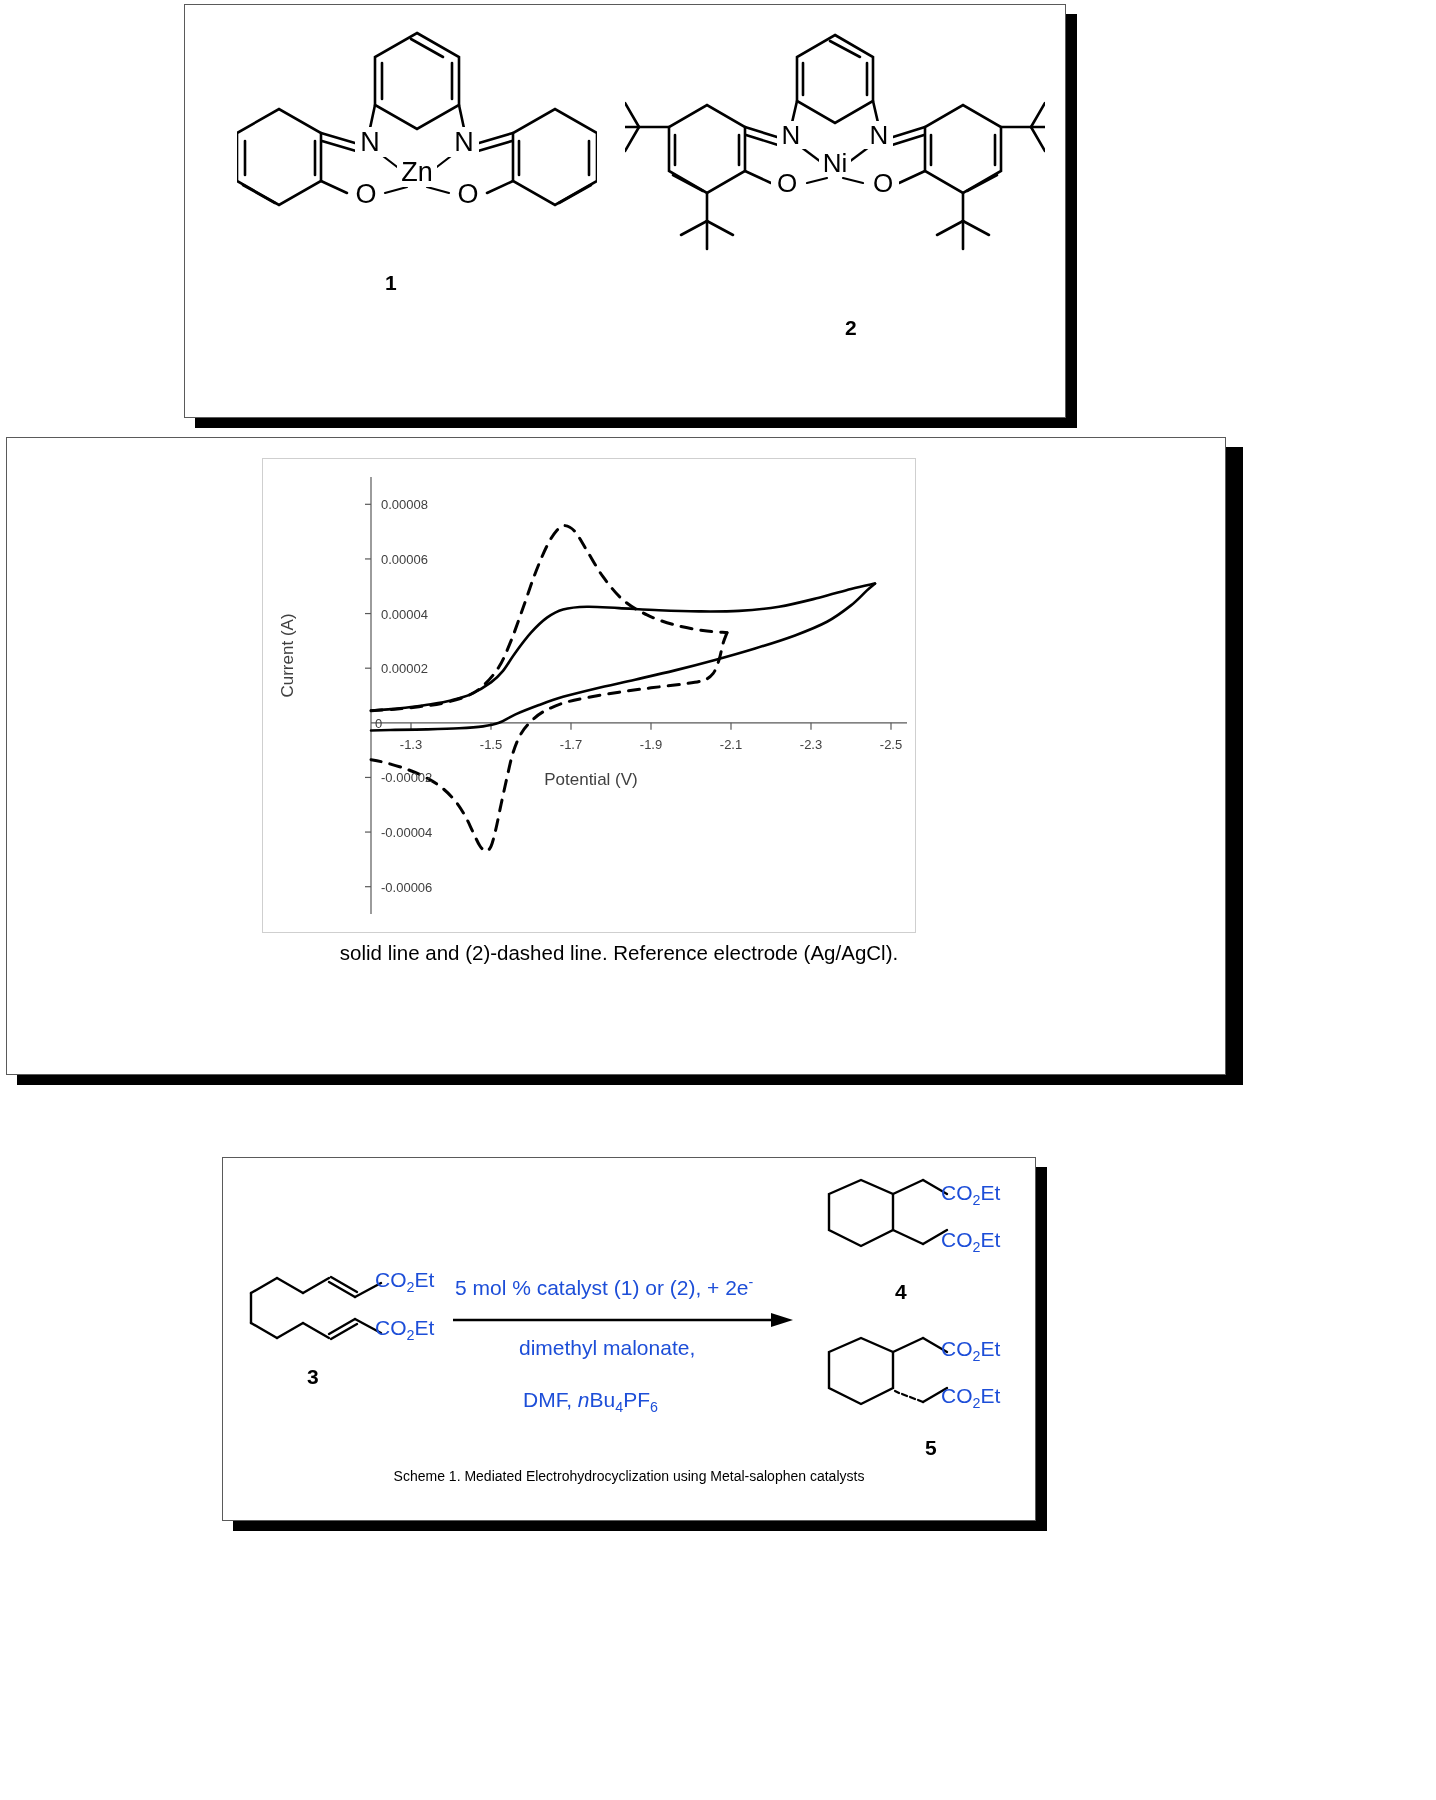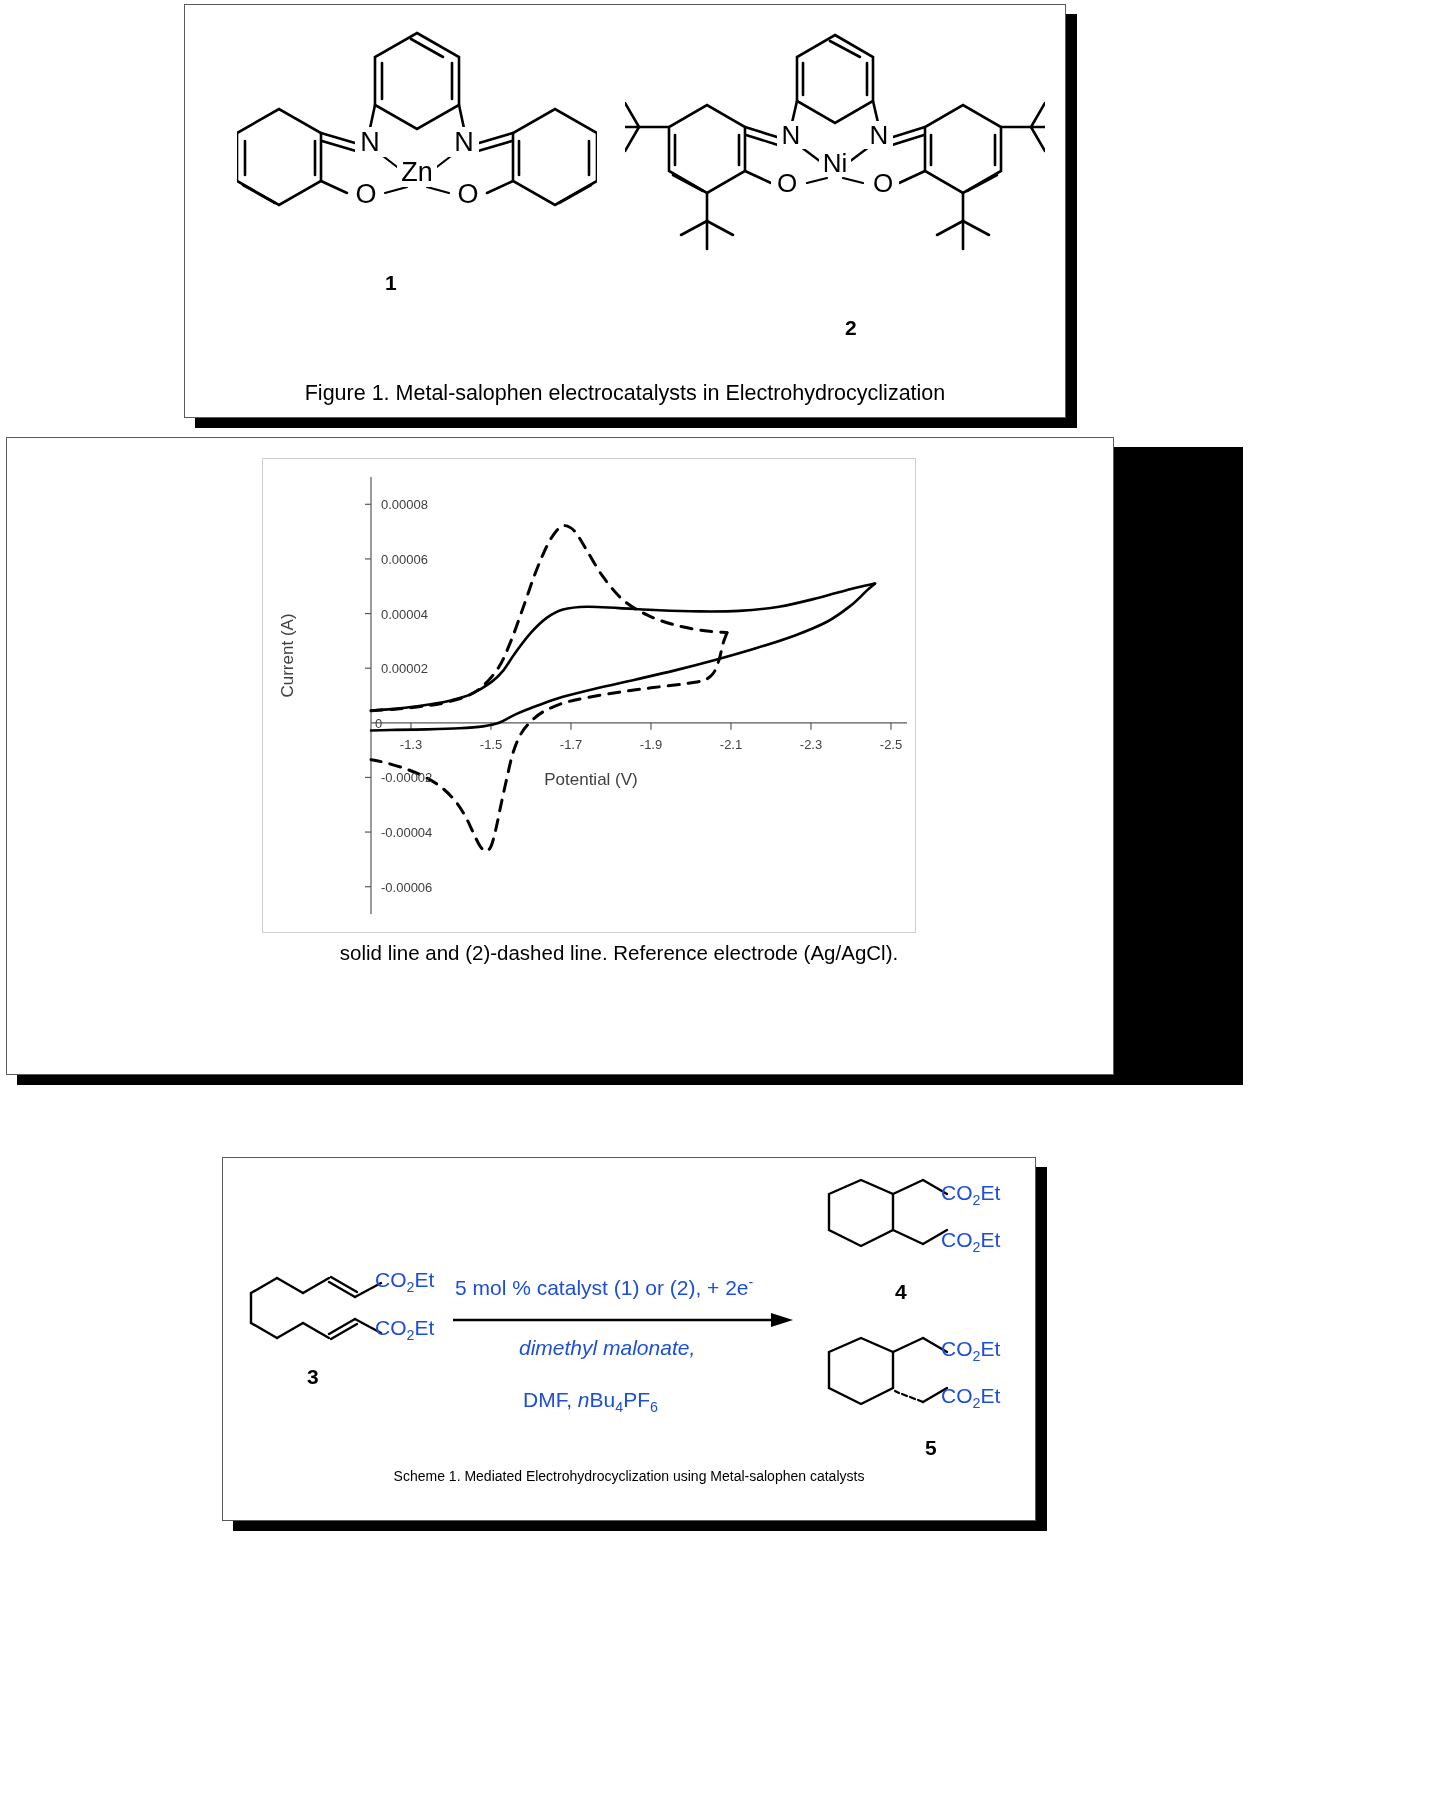--- a/index.html
+++ b/index.html
@@ -28,21 +28,21 @@
     background: #000000;
     z-index: 0;
   }
 
   
   #fig1-shadow { left: 195px; top: 14px; width: 882px; height: 414px; }
   #fig1-panel  { left: 184px; top: 4px;  width: 882px; height: 414px; z-index: 1; }
 
   
   #fig2-shadow { left: 17px; top: 447px; width: 1226px; height: 638px; }
-  #fig2-panel  { left: 6px;  top: 437px; width: 1108px; height: 638px; z-index: 1; }
+  #fig2-panel  { left: 6px;  top: 437px; width: 1220px; height: 638px; z-index: 1; }
 
   
   #sch1-shadow { left: 233px; top: 1167px; width: 814px; height: 364px; }
   #sch1-panel  { left: 222px; top: 1157px; width: 814px; height: 364px; z-index: 1; }
 
   .caption {
     position: absolute;
     text-align: center;
     font-size: 21px;
     line-height: 28px;
@@ -236,21 +236,20 @@
       <rect x="194" y="126" width="32" height="28" fill="#fff" stroke="none"></rect>
       <text x="166" y="121">N</text>
       <text x="254" y="121">N</text>
       <text x="162" y="169">O</text>
       <text x="258" y="169">O</text>
       <text x="210" y="149">Ni</text>
     </g>
   </svg>
   <div class="struct-label" style="left:660px; top:311px;">2</div>
 
-  <div class="caption" id="fig1-caption">Figure 1.  Metal-salophen electrocatalysts in Electrohydrocyclization</div>
 </div>
 
 <div class="panel-shadow" id="fig2-shadow"></div>
 <div class="panel" id="fig2-panel">
 
   <div id="chart-box">
     <svg id="chart-svg" width="652" height="473" viewBox="0 0 652 473">
 
       <g id="axis-layer">
           <line x1="108" y1="263.8125" x2="644" y2="263.8125" stroke="#595959" stroke-width="1.2"></line>
@@ -332,21 +331,21 @@
   <div class="struct-label" style="left:84px; top:207px;">3</div>
 
   <svg style="position:absolute; left:230px; top:150px;" width="340" height="24" viewBox="0 0 340 24">
     <line x1="0" y1="12" x2="322" y2="12" stroke="#000" stroke-width="2.4"></line>
     <polygon points="340,12 318,5 318,19" fill="#000"></polygon>
   </svg>
 
   <div class="sch-text" style="left:232px; top:116px;">
     <span>5 mol % catalyst (1) or (2), + 2e</span><sup>-</sup>
   </div>
-  <div class="sch-text" style="left:296px; top:178px;font-style:italic;">dimethyl malonate,</div>
+  <div class="sch-text" style="left:296px; top:178px;">dimethyl malonate,</div>
   <div class="sch-text" style="left:300px; top:210px;margin-top:20px;">
     <span>DMF, </span><span class="ital">n</span><span>Bu</span><sub>4</sub><span>PF</span><sub>6</sub>
   </div>
 
   <svg style="position:absolute; left:588px; top:14px;" width="150" height="100" viewBox="0 0 150 100">
     <g fill="none" stroke="#000" stroke-width="2.4" stroke-linecap="round">
       <polygon points="18,22 50,8 82,22 82,58 50,74 18,58"></polygon>
       <line x1="82" y1="22" x2="112" y2="8"></line>
       <line x1="112" y1="8" x2="136" y2="22"></line>
       <line x1="82" y1="58" x2="112" y2="72"></line>

